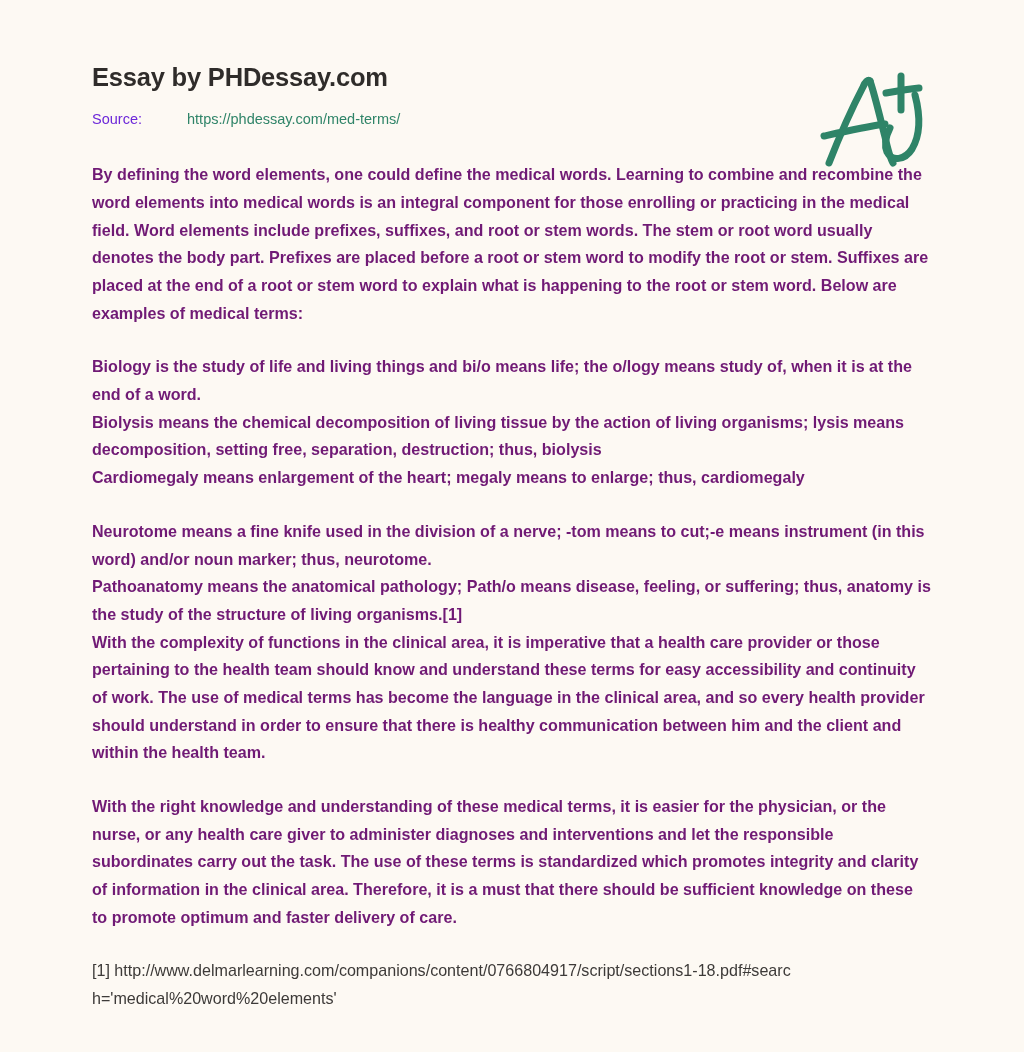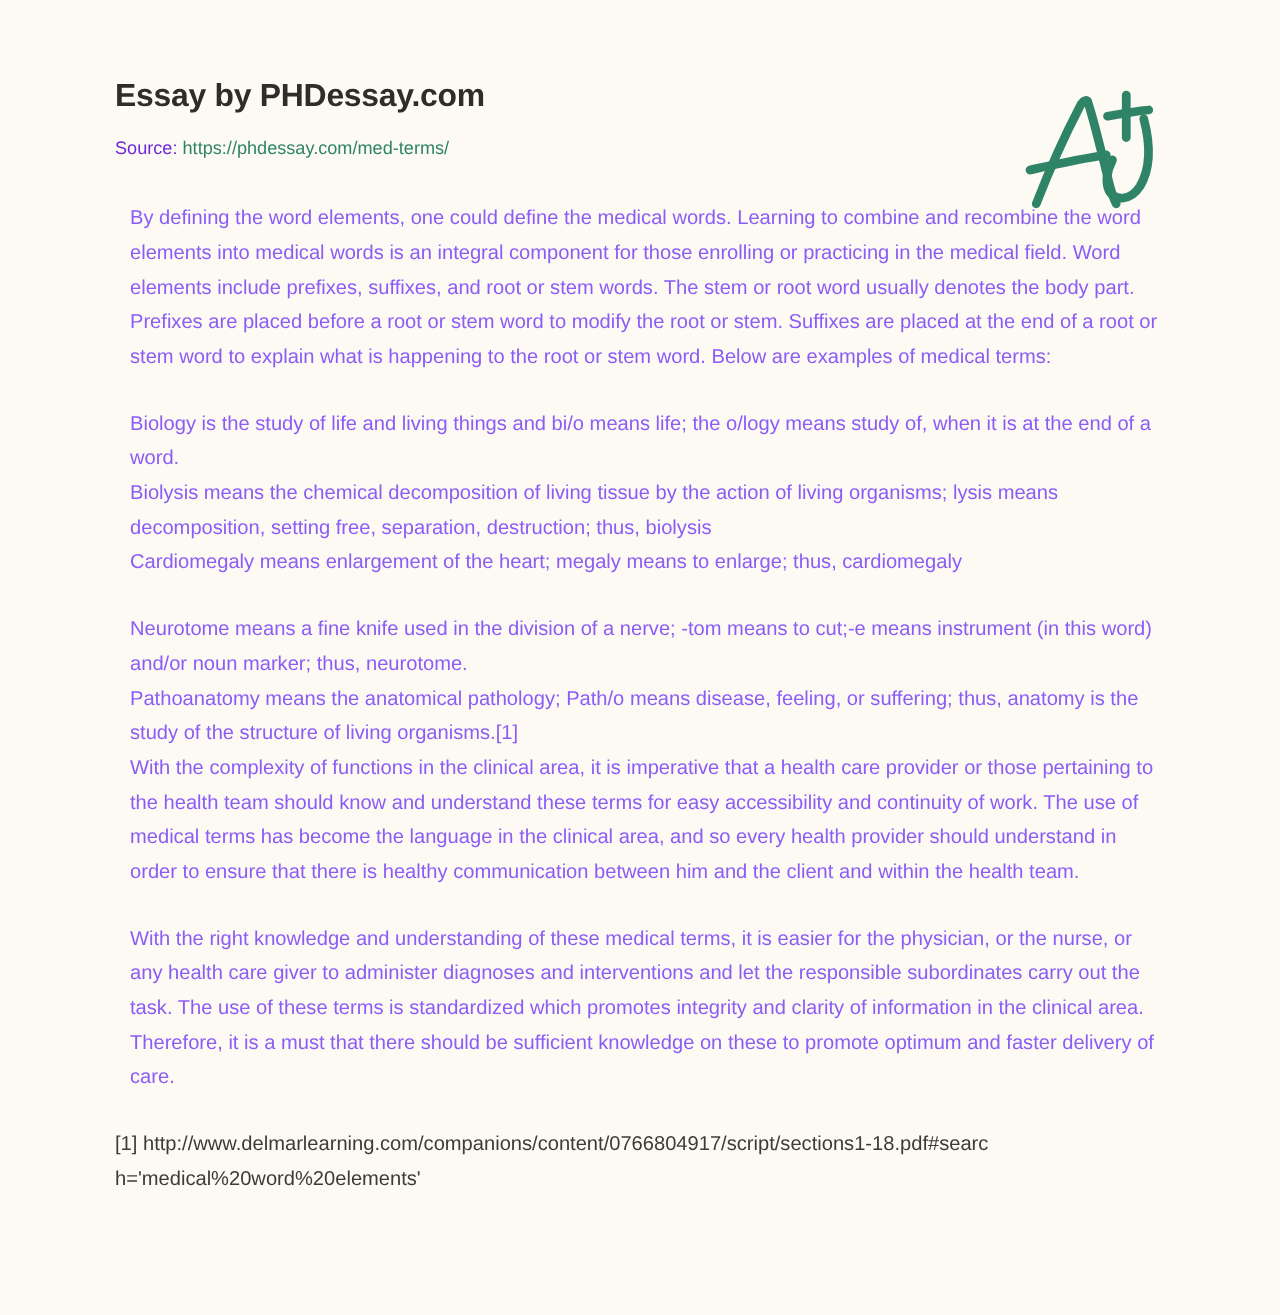--- a/index.html
+++ b/index.html
@@ -40,20 +40,21 @@
     color: #8a8480;
     line-height: 1.3;
     white-space: nowrap;
   }
   .source-label {
     color: #6d28d9;
   }
   .source-url {
     color: #2f8468;
     text-decoration: none;
+    margin-left: 41px;
   }
   
   .logo {
     position: absolute;
     top: 62px;
     right: -10px;
     width: 140px;
     height: 110px;
   }
   .logo svg {
@@ -69,25 +70,26 @@
     font-weight: bold;
     letter-spacing: -0.3px;
     color: #232020;
     line-height: 1.25;
   }
   
   .body-content {
     padding-top: 33px;
   }
   .para {
-    margin: 0 0 26px 12px;
+    margin: 0 0 26px 0;
     font-size: 16.1px;
     line-height: 1.72;
-    color: #8b5cf6;
+    color: #701a75;
     max-width: 843px;
+    font-weight: bold;
   }
   .para:last-child {
     margin-bottom: 0;
   }
   .footnote {
     margin: 0;
     font-size: 16.1px;
     line-height: 1.72;
     color: #3d3a38;
     max-width: 700px;

